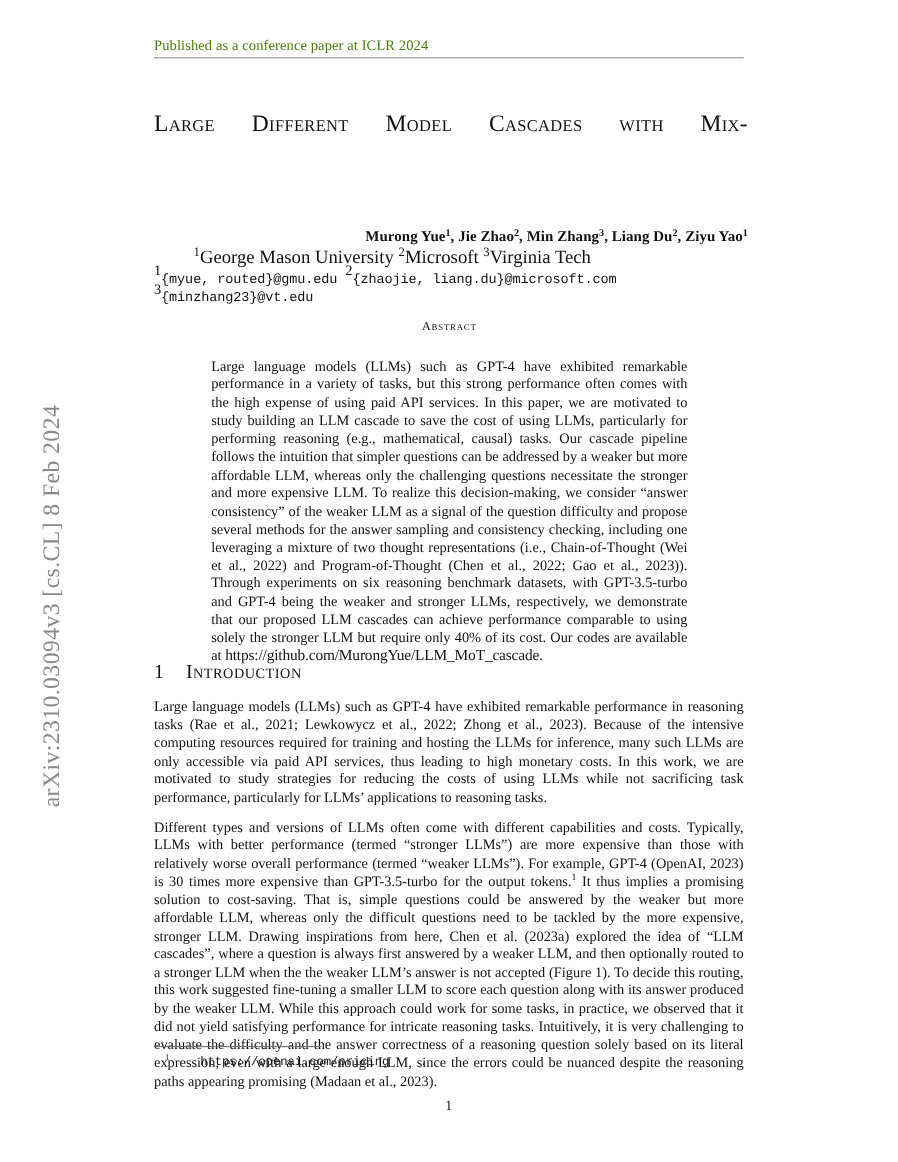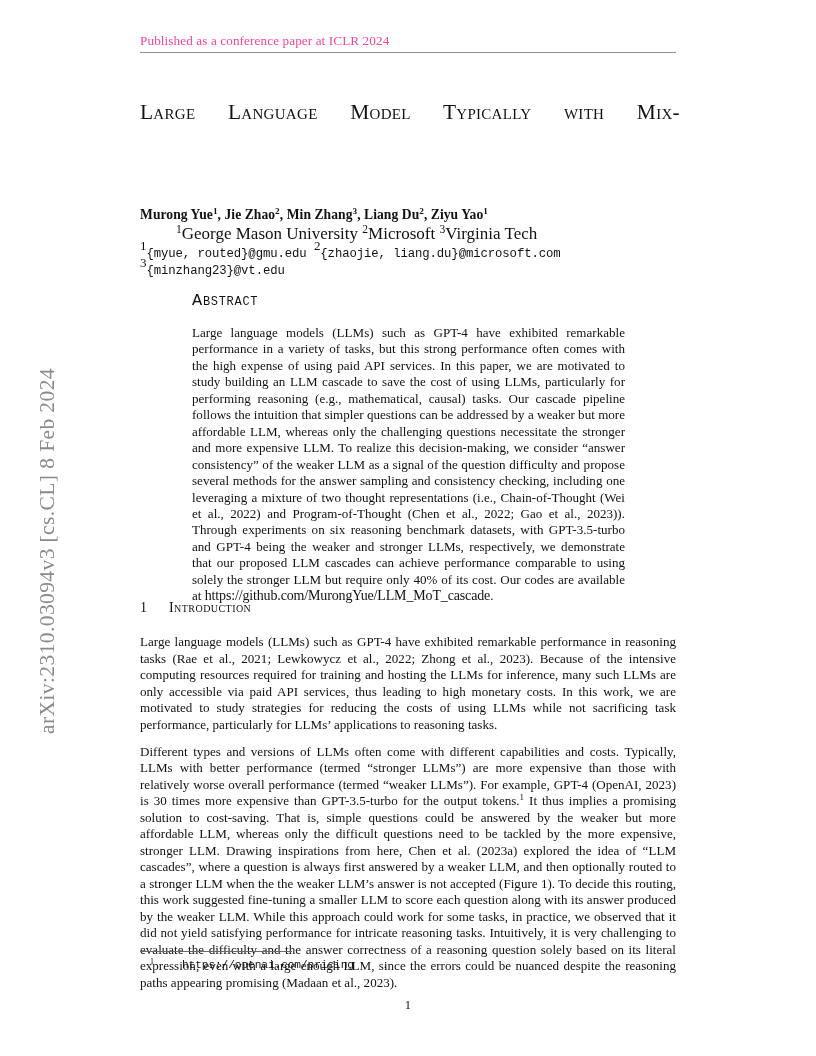--- a/index.html
+++ b/index.html
@@ -38,21 +38,21 @@
   
   .header {
     position: absolute;
     left: 140px;
     top: 33px;
     width: 536px;
   }
   .header-text {
     font-size: 13.2px;
     letter-spacing: 0.1px;
-    color: #ec4899;
+    color: #4d7c0f;
     padding-bottom: 3px;
   }
   .header-rule {
     border-bottom: 1.1px solid #8f8f8f;
     width: 536px;
   }
 
   
   .title {
     position: absolute;
@@ -77,20 +77,21 @@
     position: absolute;
     left: 140px;
     top: 205px;
     width: 540px;
   }
   .authors {
     font-size: 13.6px;
     font-weight: bold;
     line-height: 19px;
     letter-spacing: 0.05px;
+    text-align: right;
   }
   .affils {
     font-size: 17px;
     line-height: 18.5px;
     margin-top: 1px;
     margin-left: 36px;
   }
   .emails {
     font-family: "Liberation Mono", monospace;
     font-size: 12.3px;
@@ -107,24 +108,24 @@
     line-height: 0;
     vertical-align: 0.52em;
   }
 
   
   .abstract-head {
     position: absolute;
     left: 192px;
     top: 291px;
     width: 433px;
-    font-size: 17px;
+    text-align: center;
+    font-size: 11px;
     font-variant: small-caps;
     letter-spacing: 0.7px;
-    font-family: Liberation Mono, monospace;
   }
   .abstract-body {
     position: absolute;
     left: 192px;
     top: 325px;
     width: 433px;
     font-size: 13.05px;
     line-height: 16.45px;
     text-align: justify;
     letter-spacing: 0.01px;
@@ -134,21 +135,21 @@
     font-size: 14px;
     letter-spacing: -0.15px;
   }
 
   
   .sec-head {
     position: absolute;
     left: 140px;
     top: 600px;
     width: 536px;
-    font-size: 14px;
+    font-size: 18px;
     font-variant: small-caps;
     letter-spacing: 0.45px;
   }
   .sec-head .num {
     display: inline-block;
     width: 29px;
     font-variant: normal;
   }
 
   
@@ -202,21 +203,21 @@
 <div class="page">
 
   <div class="arxiv-stamp">arXiv:2310.03094v3  [cs.CL]  8 Feb 2024</div>
 
   <div class="header">
     <div class="header-text">Published as a conference paper at ICLR 2024</div>
     <div class="header-rule"></div>
   </div>
 
   <div class="title">
-    <span class="ln l1">Large Language Model Typically with Mix-</span>
+    <span class="ln l1">Large Different Model Cascades with Mix-</span>
   </div>
 
   <div class="authors-block">
     <div class="authors">
       <span><span>Murong Yue</span><sup>1</sup></span><span>, </span><span><span>Jie Zhao</span><sup>2</sup></span><span>, </span><span><span>Min Zhang</span><sup>3</sup></span><span>, </span><span><span>Liang Du</span><sup>2</sup></span><span>, </span><span><span>Ziyu Yao</span><sup>1</sup></span>
     </div>
     <div class="affils"><sup>1</sup><span>George Mason University</span> <sup>2</sup><span>Microsoft</span> <sup>3</sup><span>Virginia Tech</span></div>
     <div class="emails"><sup class="sup-serif">1</sup><span>{myue, routed}@gmu.edu</span> <sup class="sup-serif">2</sup><span>{zhaojie, liang.du}@microsoft.com</span><br><sup class="sup-serif">3</sup><span>{minzhang23}@vt.edu</span></div>
   </div>
 

